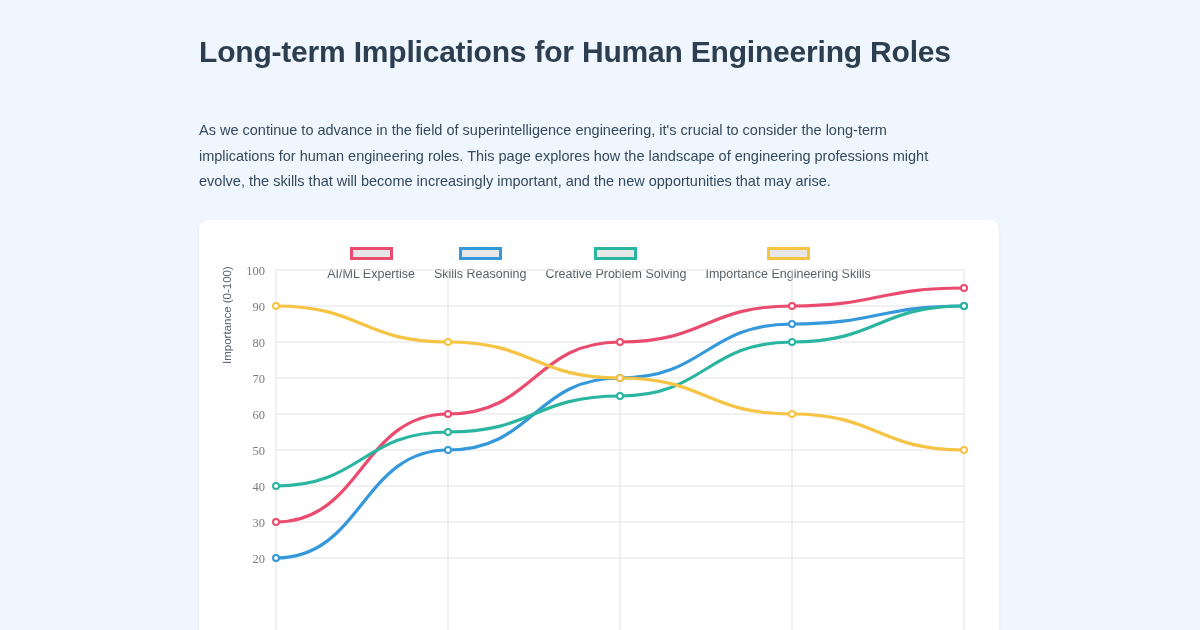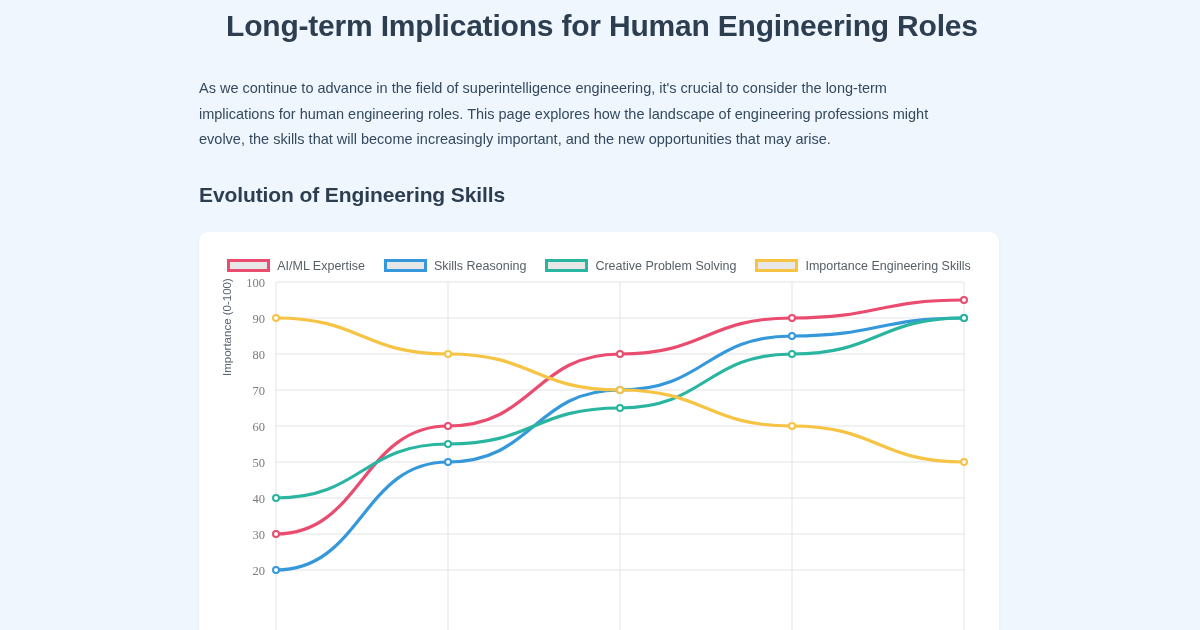--- a/index.html
+++ b/index.html
@@ -18,25 +18,25 @@
     position: absolute;
     left: 199px; top: 0;
     width: 801px;
   }
   .page-title {
     font-size: 30px;
     line-height: 51px;
     font-weight: bold;
     color: #2c3e50;
     letter-spacing: -0.2px;
+    padding-top: 26px;
     width: 760px;
-    margin-left: 27px;
   }
   .intro {
-    margin-top: 25px;
+    margin-top: 41px;
     font-size: 14.5px;
     line-height: 25.5px;
     color: #34495e;
     width: 765px;
   }
   .section-title {
     margin-top: 30px;
     font-size: 21px;
     font-weight: bold;
     color: #2c3e50;
@@ -53,21 +53,21 @@
     overflow: hidden;
   }
   .legend {
     position: absolute;
     left: 0; right: 0; top: 27px;
     display: flex;
     justify-content: center;
     align-items: center;
     gap: 19px;
   }
-  .legend-item { display: flex; align-items: center; gap: 7px; }
+  .legend-item { display: flex; align-items: center; gap: 7px; flex-direction: column; }
   .legend-swatch {
     width: 43px; height: 13px;
     background: #e7e7e7;
     border-style: solid;
     border-width: 3px;
   }
   .legend-label {
     font-size: 12.5px;
     color: #555f66;
     white-space: nowrap;
@@ -92,21 +92,20 @@
 </head>
 <body>
 
 <div class="page">
   <div class="content">
 
     <h1 class="page-title">Long-term Implications for Human Engineering Roles</h1>
 
     <p class="intro">As we continue to advance in the field of superintelligence engineering, it's crucial to consider the long-term implications for human engineering roles. This page explores how the landscape of engineering professions might evolve, the skills that will become increasingly important, and the new opportunities that may arise.</p>
 
-    <h2 class="section-title">Evolution of Engineering Skills</h2>
 
     <div class="chart-card">
 
       <div class="legend">
         <div class="legend-item">
           <span class="legend-swatch" style="border-color:#ea4c70"></span>
           <span class="legend-label">AI/ML Expertise</span>
         </div>
         <div class="legend-item">
           <span class="legend-swatch" style="border-color:#3498db"></span>

